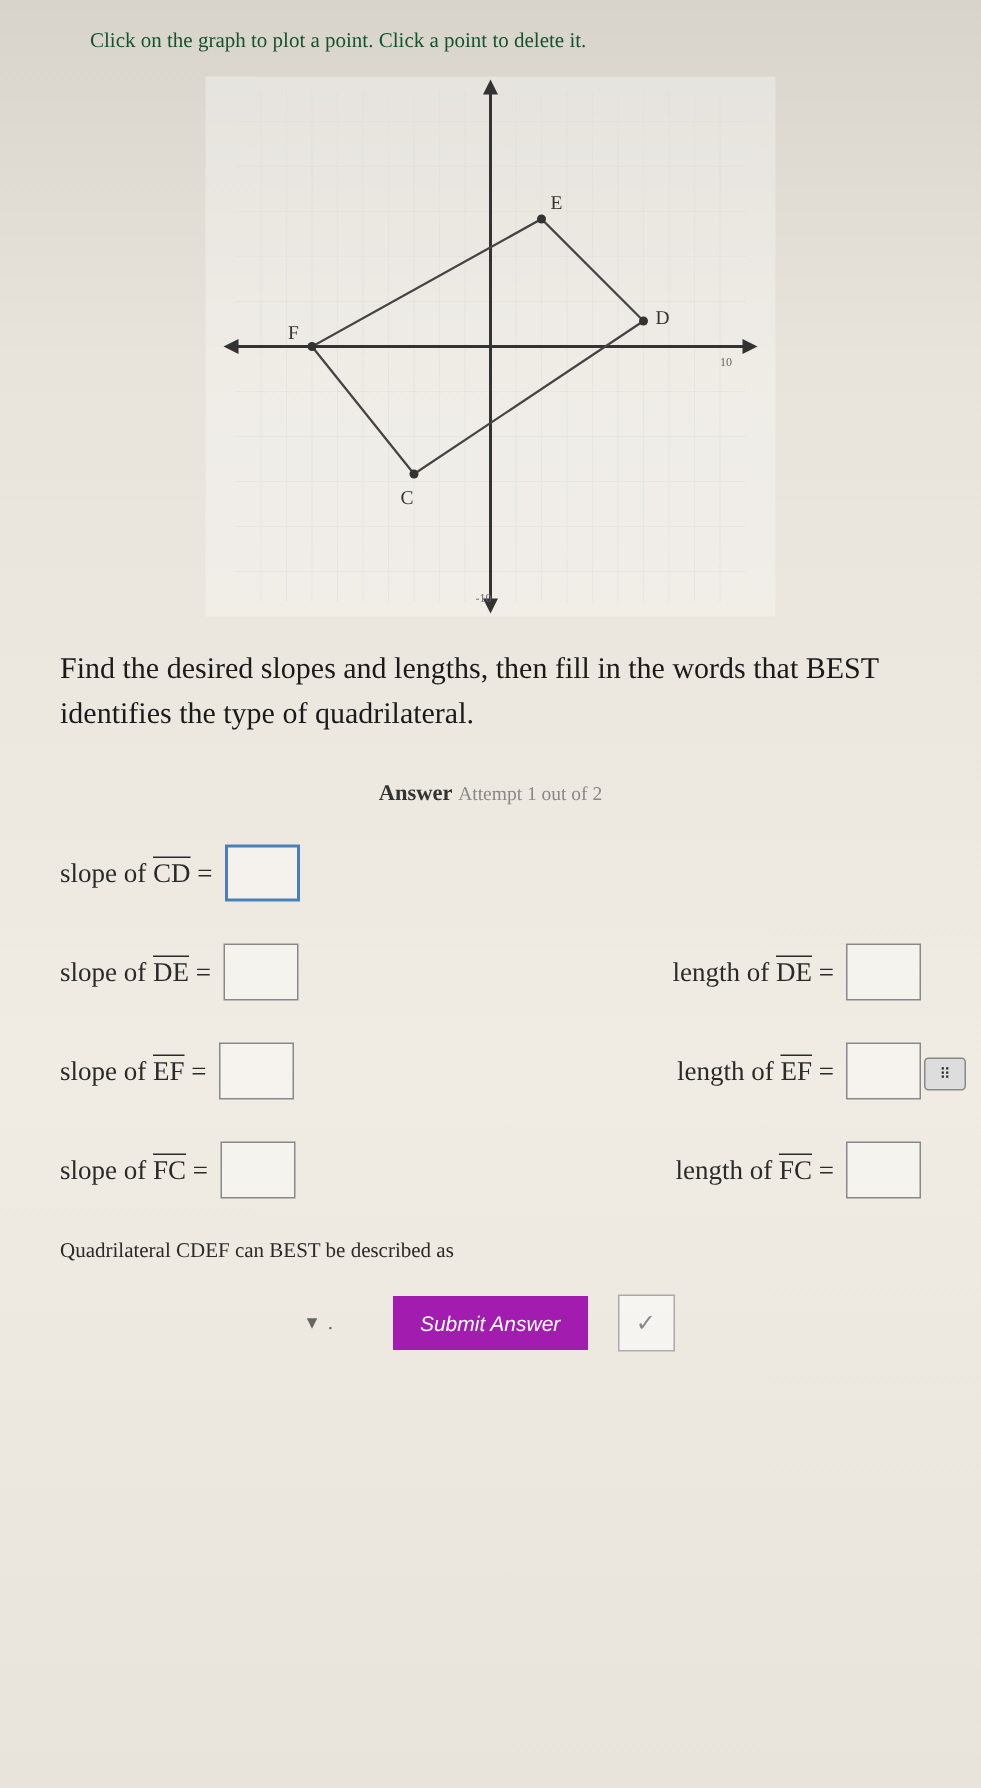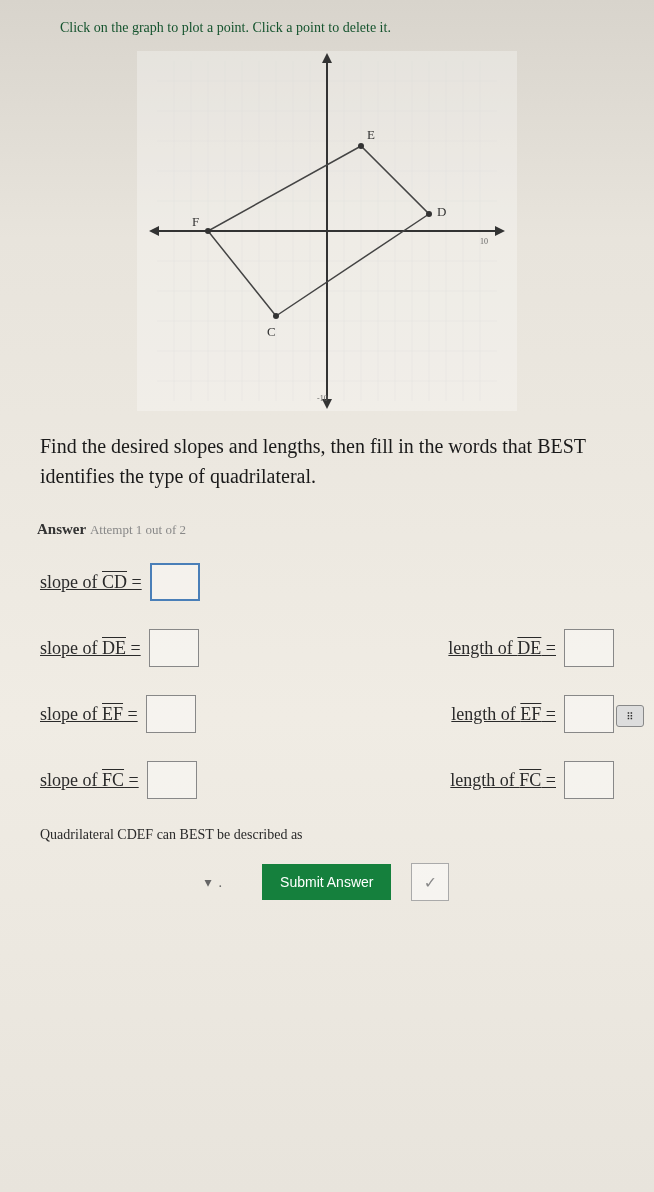--- a/index.html
+++ b/index.html
@@ -30,42 +30,42 @@
       height: 100%;
     }
     .question-text {
       font-size: 20px;
       line-height: 1.5;
       margin: 20px 10px 30px;
       color: #1a1a1a;
     }
     .answer-header {
       font-size: 15px;
-      margin: 20px 7px 25px;
+      margin: 20px 22px 25px;
       color: #333;
+      text-align: center;
     }
     .answer-header .bold { font-weight: bold; }
     .answer-header .light { color: #888; font-size: 13px; }
     .calc-icon {
       position: absolute;
       right: 10px;
       top: 705px;
       width: 28px;
       height: 22px;
       border: 1px solid #888;
       border-radius: 3px;
       background: #ddd;
       display: flex;
       align-items: center;
       justify-content: center;
       font-size: 10px;
     }
     .rows-container {
       padding: 0 10px;
-      text-decoration: underline;
     }
     .row {
       display: flex;
       justify-content: space-between;
       align-items: center;
       margin-bottom: 28px;
     }
     .item {
       display: flex;
       align-items: center;
@@ -94,26 +94,27 @@
       align-items: center;
       gap: 20px;
       margin-top: 10px;
     }
     .dropdown-indicator {
       font-size: 14px;
       color: #666;
       margin-right: 20px;
     }
     .submit-btn {
-      background: #15803d;
+      background: #a21caf;
       color: white;
       border: none;
       padding: 10px 18px;
       font-size: 14px;
       cursor: pointer;
+      font-style: italic;
     }
     .check-btn {
       width: 38px;
       height: 38px;
       border: 1px solid #aaa;
       background: rgba(255,255,255,0.5);
       display: flex;
       align-items: center;
       justify-content: center;
       color: #888;

